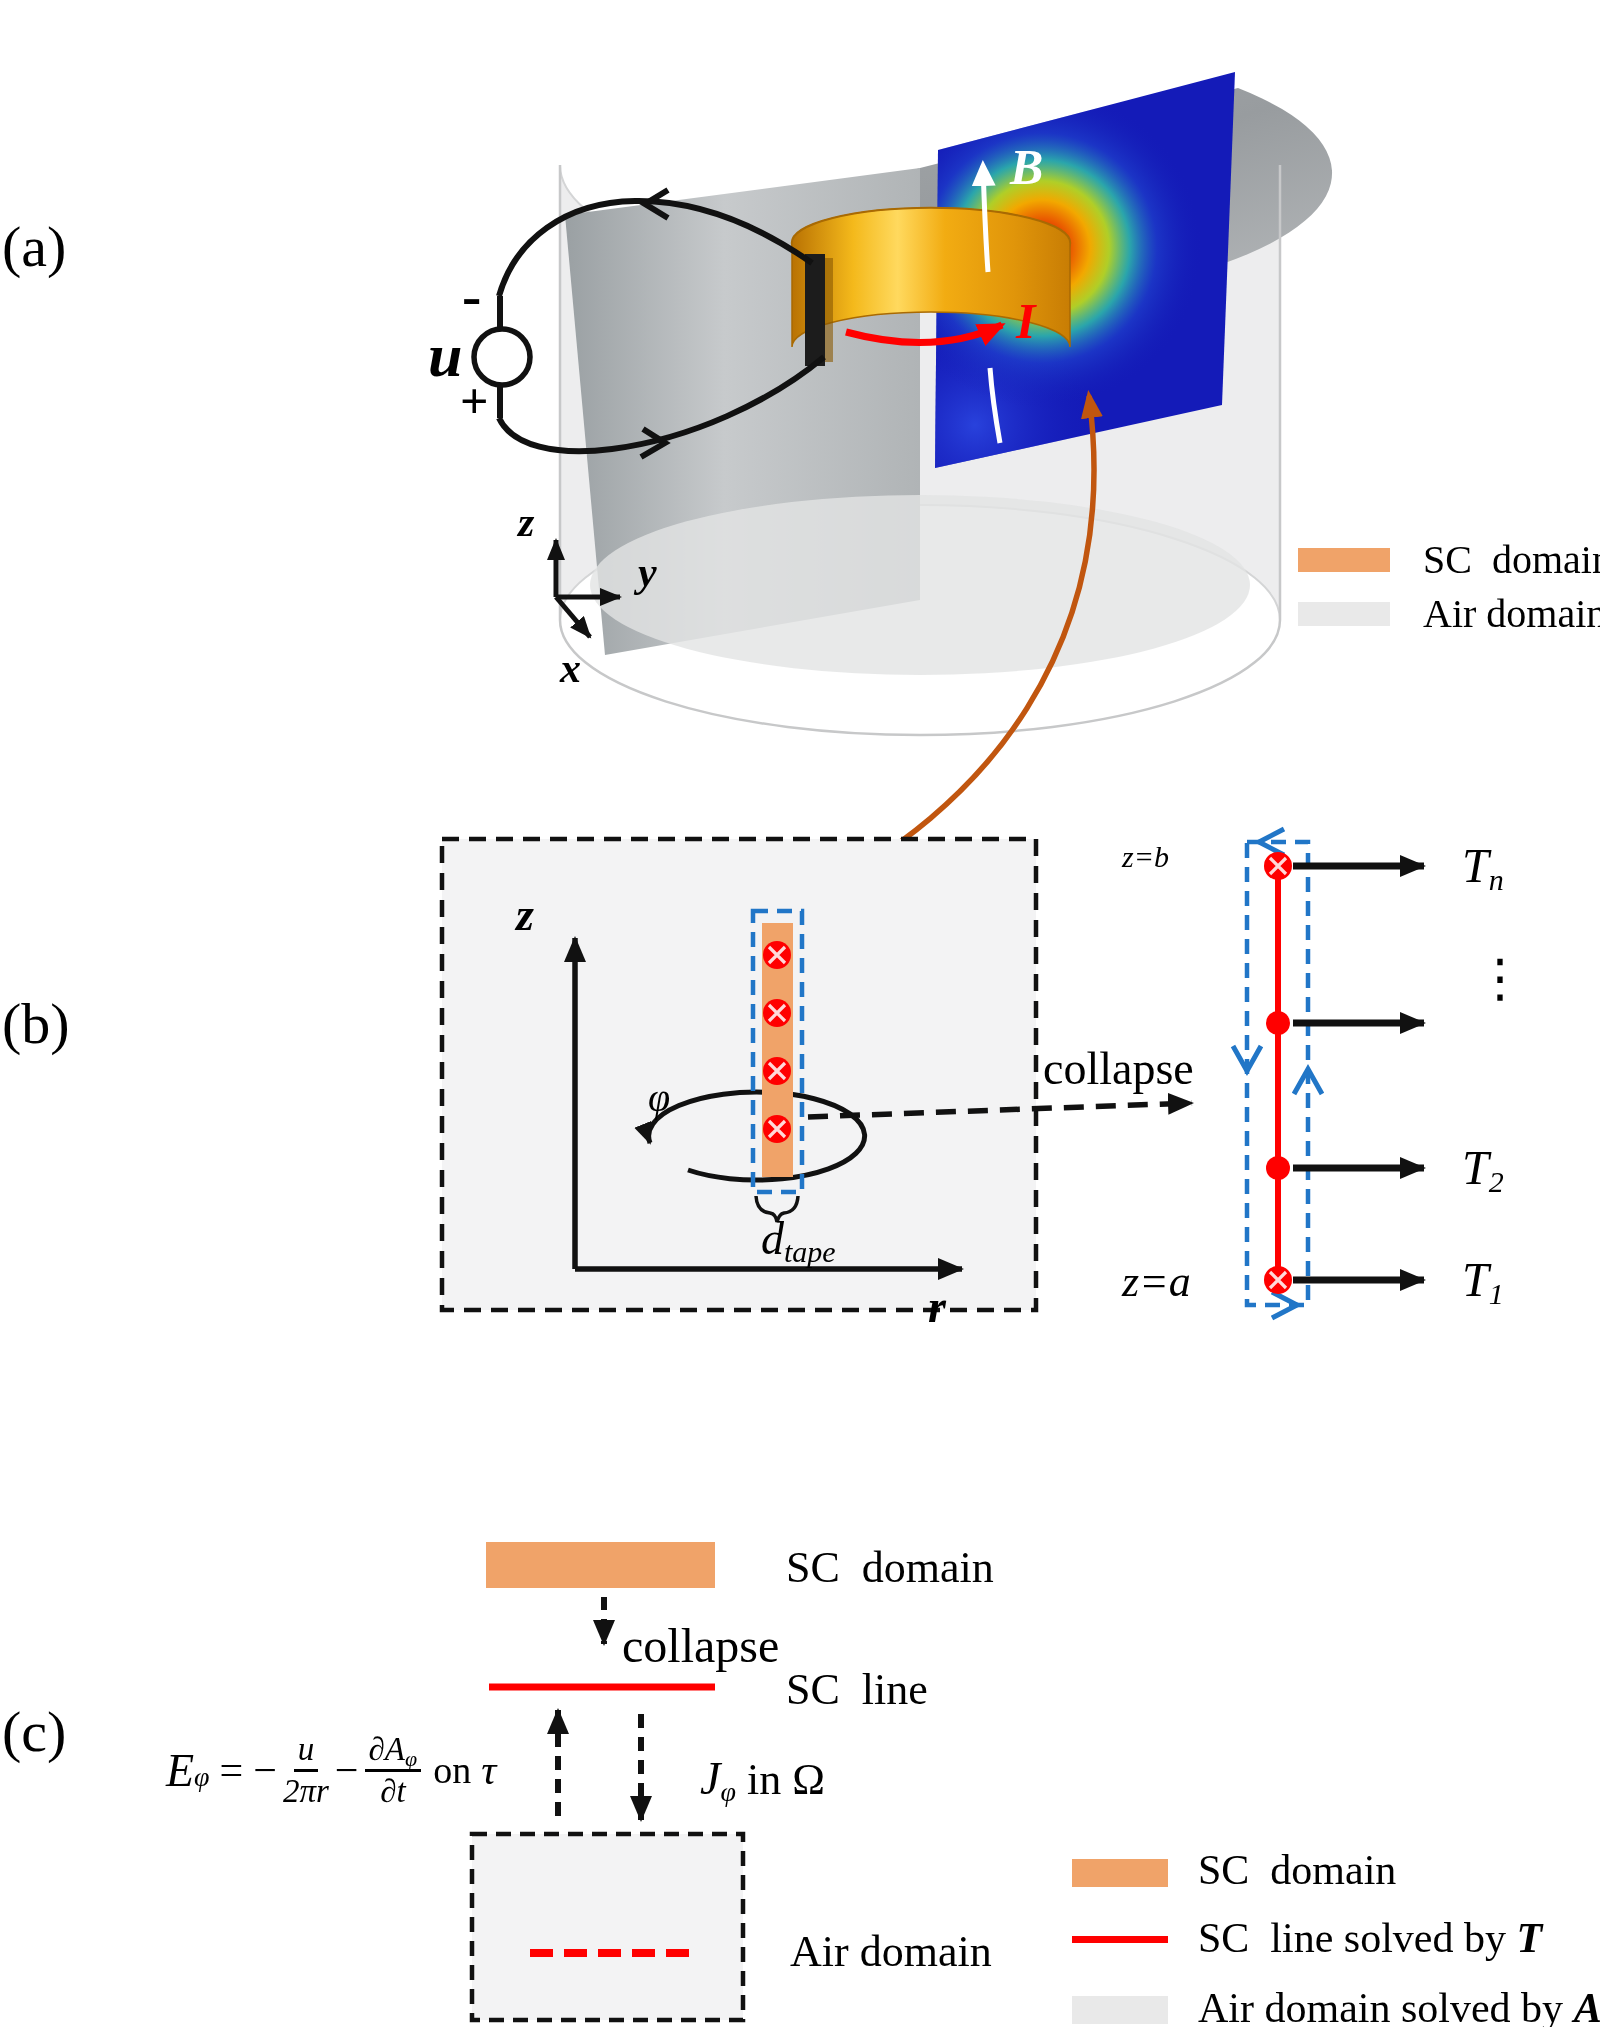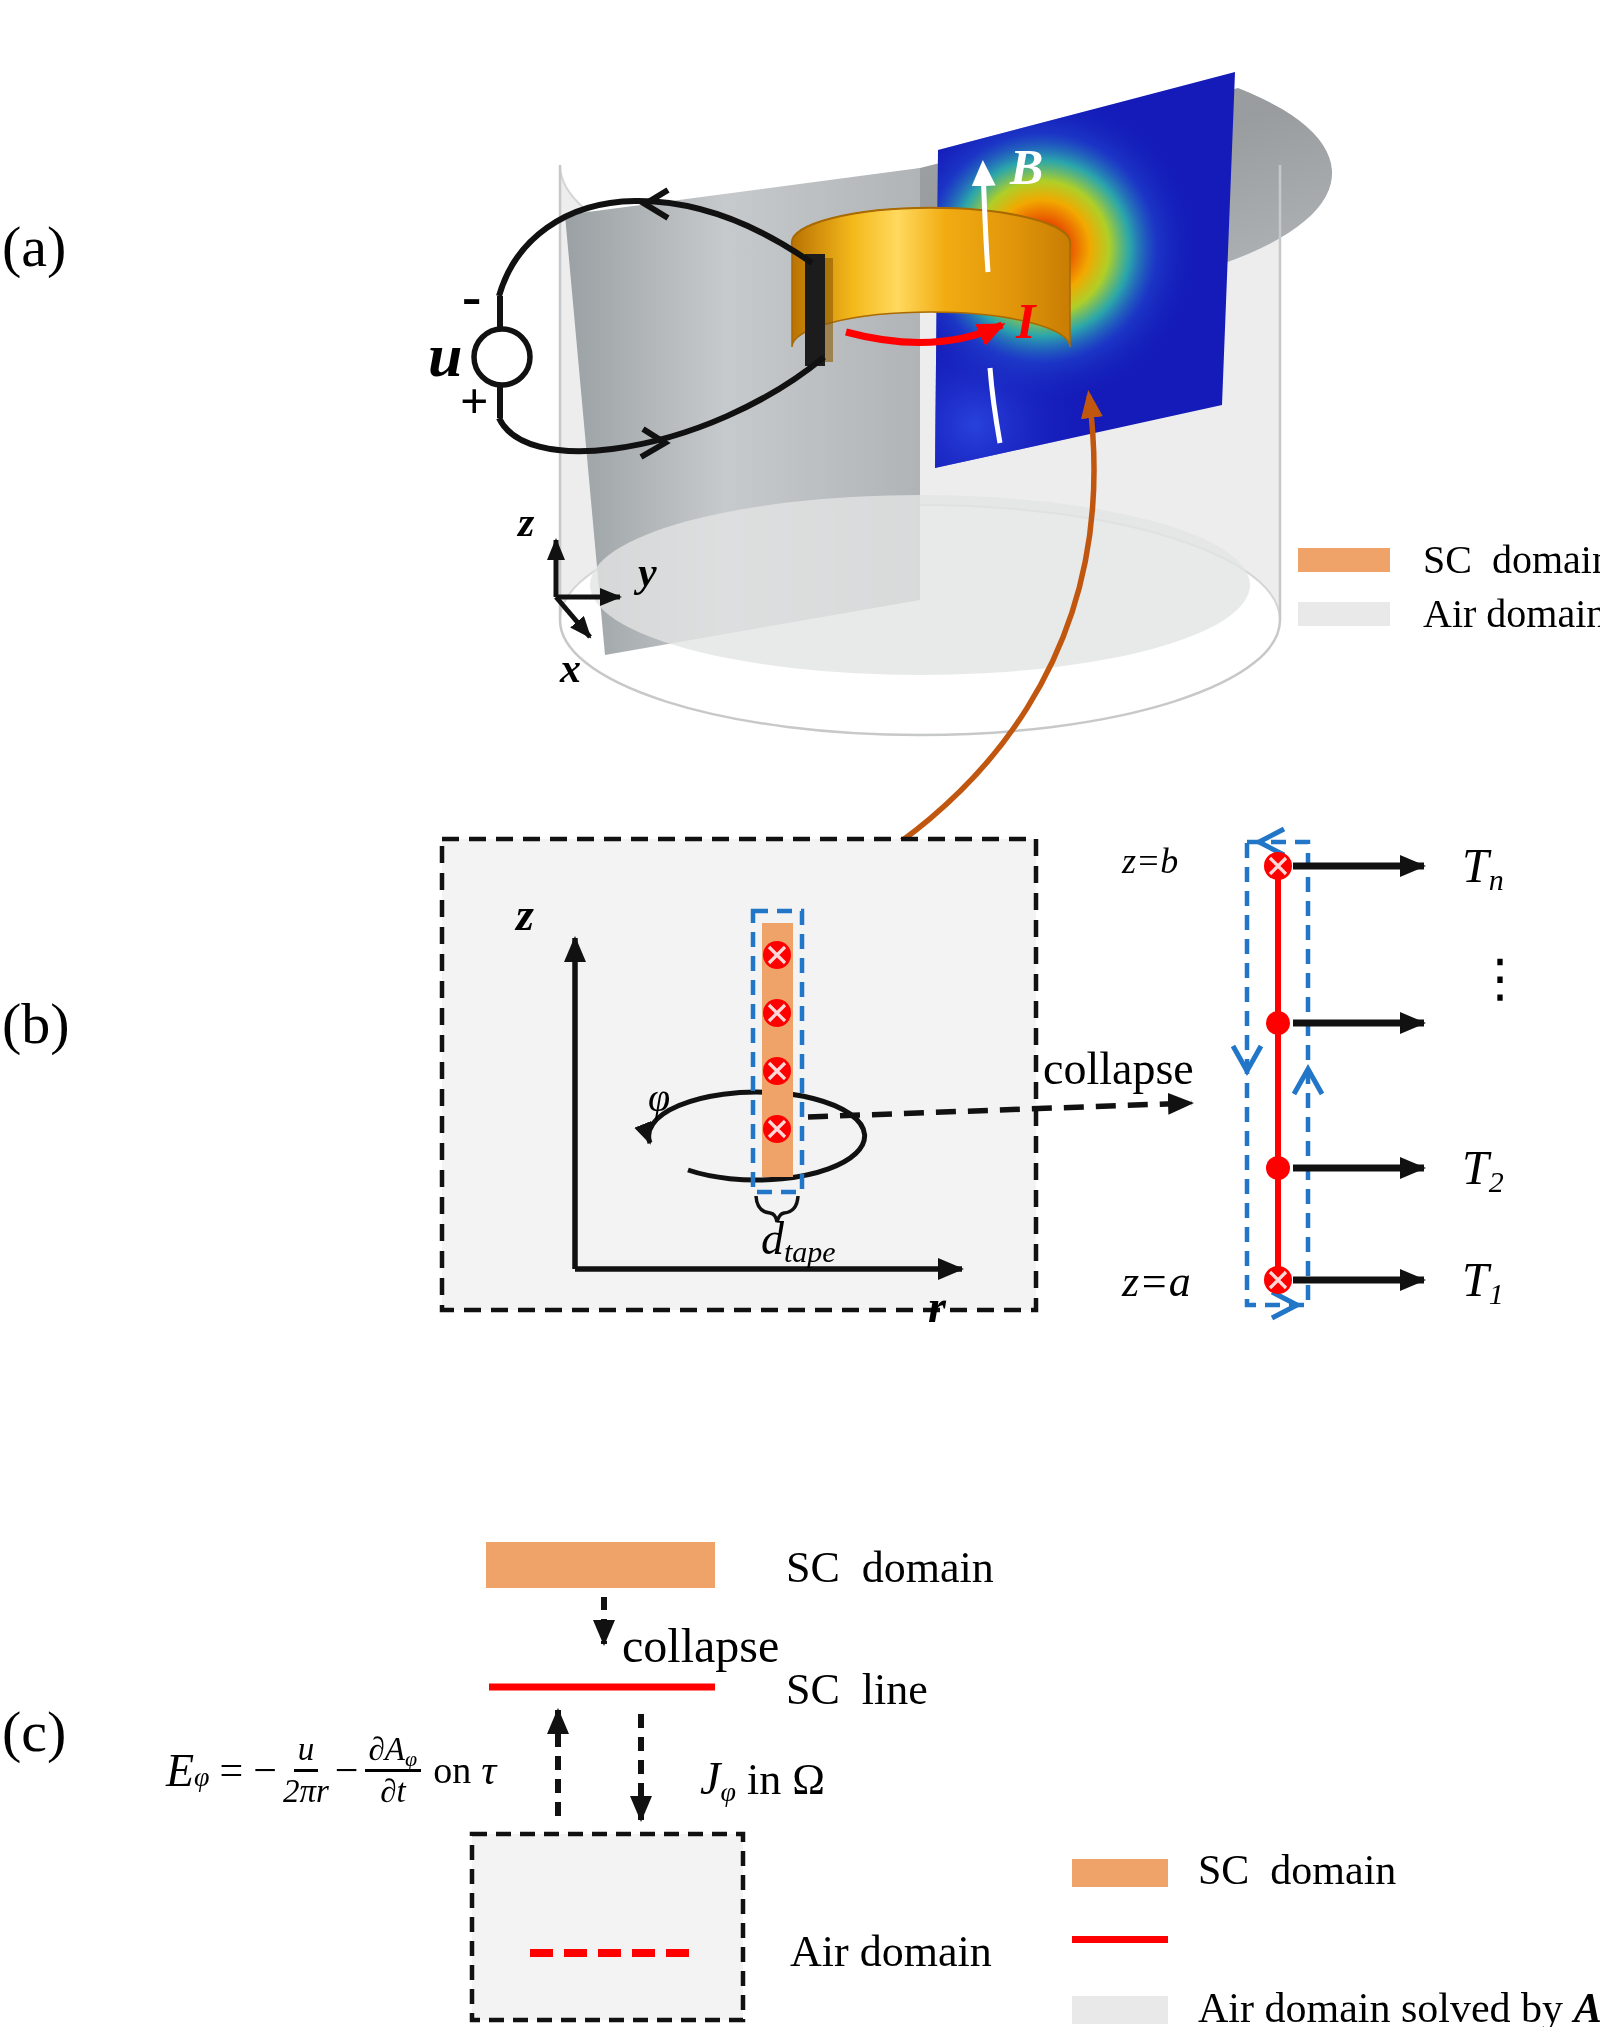--- a/index.html
+++ b/index.html
@@ -221,21 +221,21 @@
 <div class="abs pre" style="left:1423px;top:536px;font-size:40px;">SC  domain</div>
 <div class="abs pre" style="left:1423px;top:590px;font-size:40px;">Air domain</div>
 
 <div class="abs it bd" style="left:516px;top:888px;font-size:46px;">z</div>
 <div class="abs it bd" style="left:928px;top:1280px;font-size:46px;">r</div>
 <div class="abs it" style="left:648px;top:1074px;font-size:40px;">φ</div>
 <div class="abs" style="left:761px;top:1212px;">
   <span class="it" style="font-size:46px;">d</span><span class="sub" style="font-size:30px;">tape</span>
 </div>
 <div class="abs" style="left:1043px;top:1042px;font-size:46px;">collapse</div>
-<div class="abs it" style="left:1122px;top:840px;font-size:36px;text-align:center;">z=b</div>
+<div class="abs it" style="left:1122px;top:840px;font-size:30px;text-align:center;">z=b</div>
 <div class="abs it" style="left:1122px;top:1256px;font-size:44px;">z=a</div>
 <div class="abs" style="left:1462px;top:838px;">
   <span class="it" style="font-size:48px;">T</span><span class="sub" style="font-size:30px;">n</span>
 </div>
 <div class="abs" style="left:1474px;top:948px;font-size:52px;letter-spacing:2px;">⋮</div>
 <div class="abs" style="left:1462px;top:1140px;">
   <span class="it" style="font-size:48px;">T</span><span class="sub" style="font-size:30px;">2</span>
 </div>
 <div class="abs" style="left:1462px;top:1252px;">
   <span class="it" style="font-size:48px;">T</span><span class="sub" style="font-size:30px;">1</span>
@@ -263,17 +263,20 @@
   <span class="it" style="font-size:42px;margin-left:10px;">τ</span>
 </div>
 
 <div class="abs" style="left:700px;top:1752px;">
   <span class="it" style="font-size:46px;">J</span><span class="sub" style="font-size:28px;">φ</span><span style="font-size:44px;"> in Ω</span>
 </div>
 
 <div class="abs" style="left:790px;top:1926px;font-size:44px;">Air domain</div>
 
 <div class="abs pre" style="left:1198px;top:1846px;font-size:42px;">SC  domain</div>
+<div class="abs" style="left:1198px;top:1914px;font-size:42px;">
+  <span class="pre">SC  line solved by </span><span class="it bd">T</span>
+</div>
 <div class="abs" style="left:1198px;top:1984px;font-size:42px;">
   <span class="pre">Air domain solved by </span><span class="it bd">A</span>
 </div>
 
 </div>
 
 </body></html>

